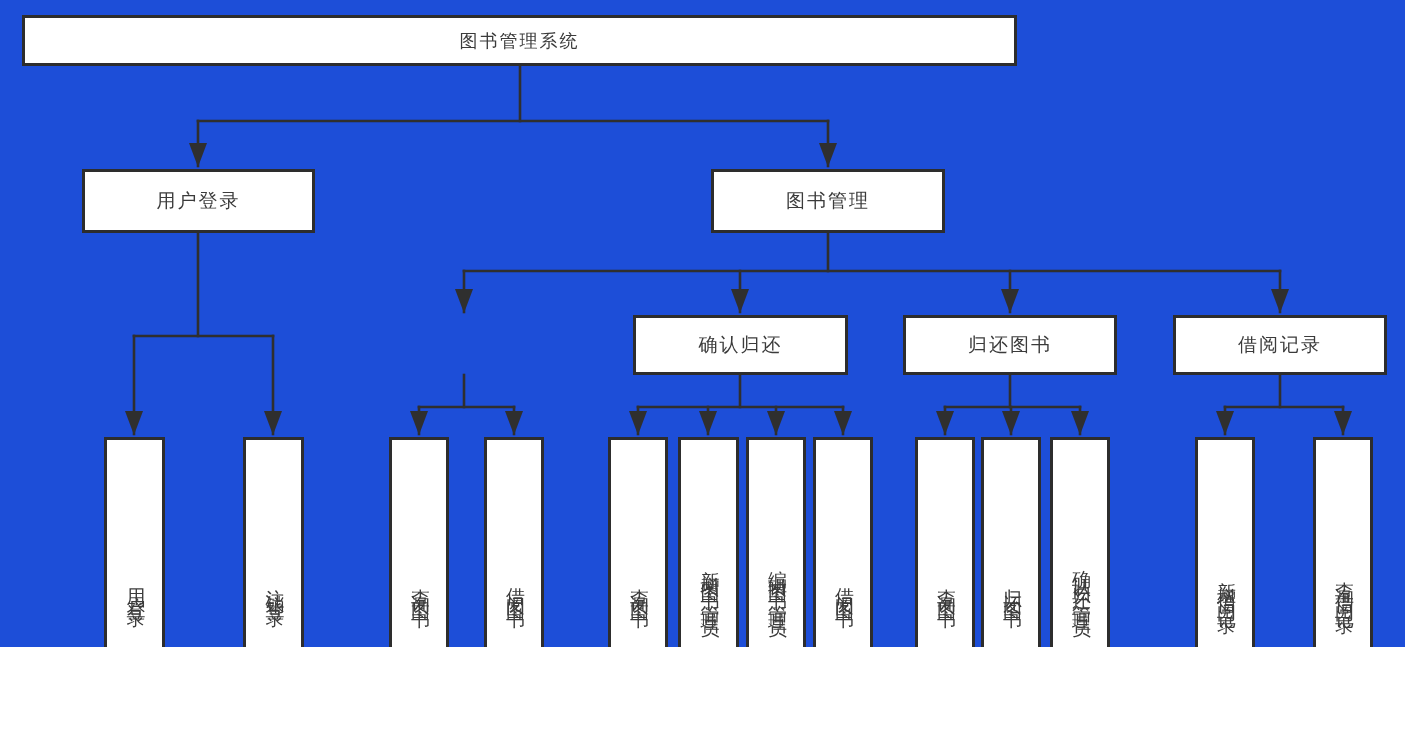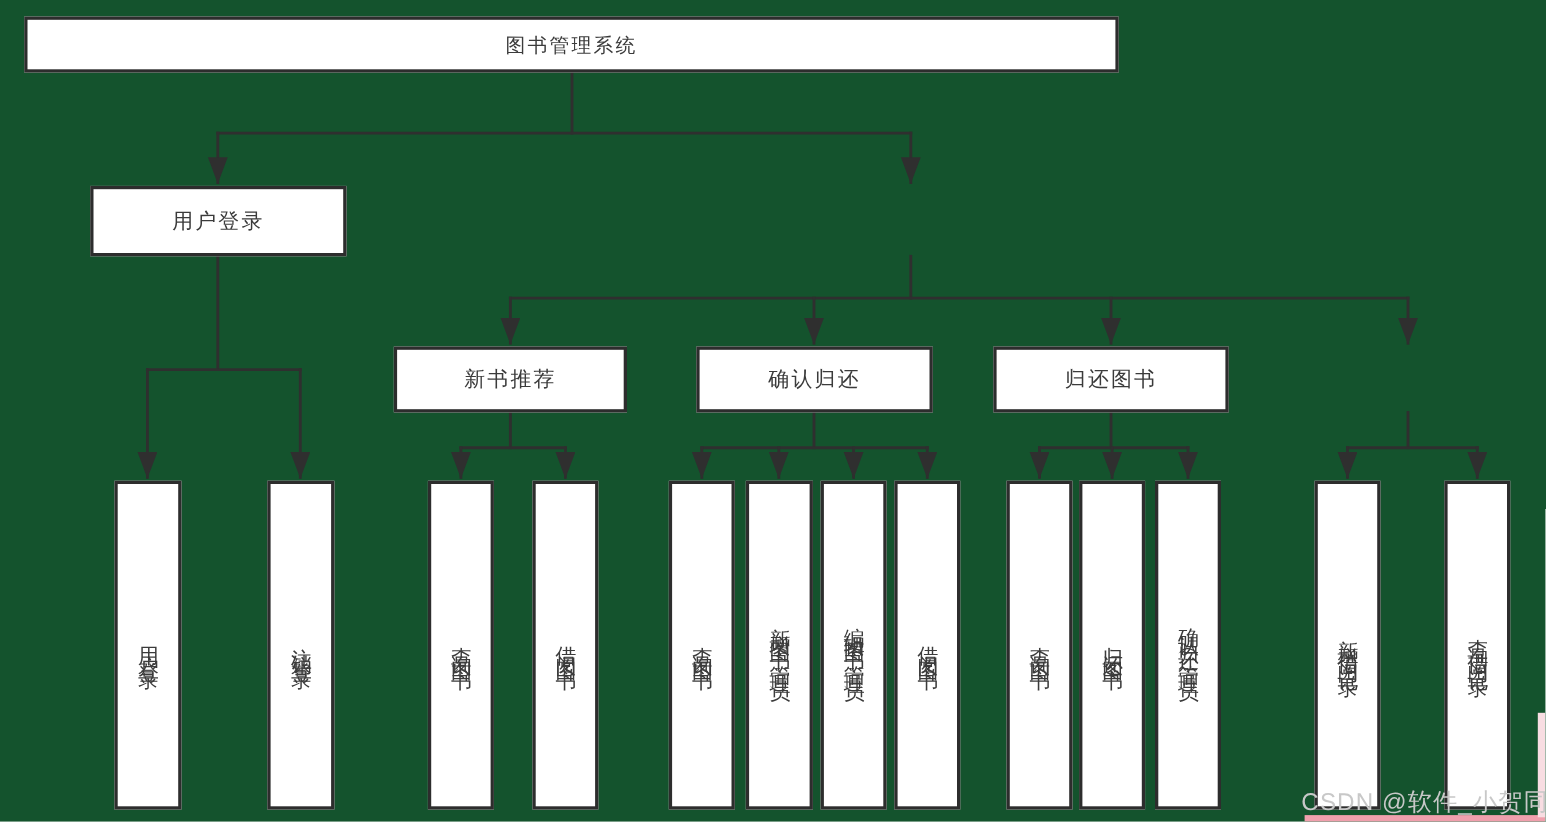--- a/index.html
+++ b/index.html
@@ -1,21 +1,21 @@
 <!DOCTYPE html>
 <html><head>
 <meta charset="utf-8">
 <style>
   html,body{margin:0;padding:0;background:#ffffff;}
   #canvas{
     position:relative;
-    width:1405px;height:747px;
-    background:#14532d;
+    width:1405px;height:647px;
+    background:#1d4ed8;
     overflow:hidden;
-    font-family:Liberation Sans, sans-serif;
+    font-family:Liberation Mono, monospace;
   }
   .node{
     position:absolute;
     box-sizing:border-box;
     border:3px solid #2d2d2d;
     background:#ffffff;
     display:flex;
     align-items:center;
     justify-content:center;
     color:#3b3b3b;
@@ -107,29 +107,32 @@
     </g>
   </svg>
 
   <div class="node root" style="left:22px;top:15px;width:995px;height:51px">
     <span class="h-label">图书管理系统</span>
   </div>
 
   <div class="node" style="left:82px;top:169px;width:233px;height:64px">
     <span class="h-label">用户登录</span>
   </div>
+  <div class="node" style="left:711px;top:169px;width:234px;height:64px">
+    <span class="h-label">图书管理</span>
+  </div>
 
-  <div class="node" style="left:358px;top:315px;width:212px;height:60px">
-    <span class="h-label">新书推荐</span>
-  </div>
   <div class="node" style="left:633px;top:315px;width:215px;height:60px">
     <span class="h-label">确认归还</span>
   </div>
   <div class="node" style="left:903px;top:315px;width:214px;height:60px">
     <span class="h-label">归还图书</span>
+  </div>
+  <div class="node" style="left:1173px;top:315px;width:214px;height:60px">
+    <span class="h-label">借阅记录</span>
   </div>
 
   <div class="node leaf" style="left:104px;top:437px;width:61px;height:299px">
     <span class="v-label">用户登录</span>
   </div>
   <div class="node leaf" style="left:243px;top:437px;width:61px;height:299px">
     <span class="v-label">注销登录</span>
   </div>
 
   <div class="node leaf" style="left:389px;top:437px;width:60px;height:299px">

